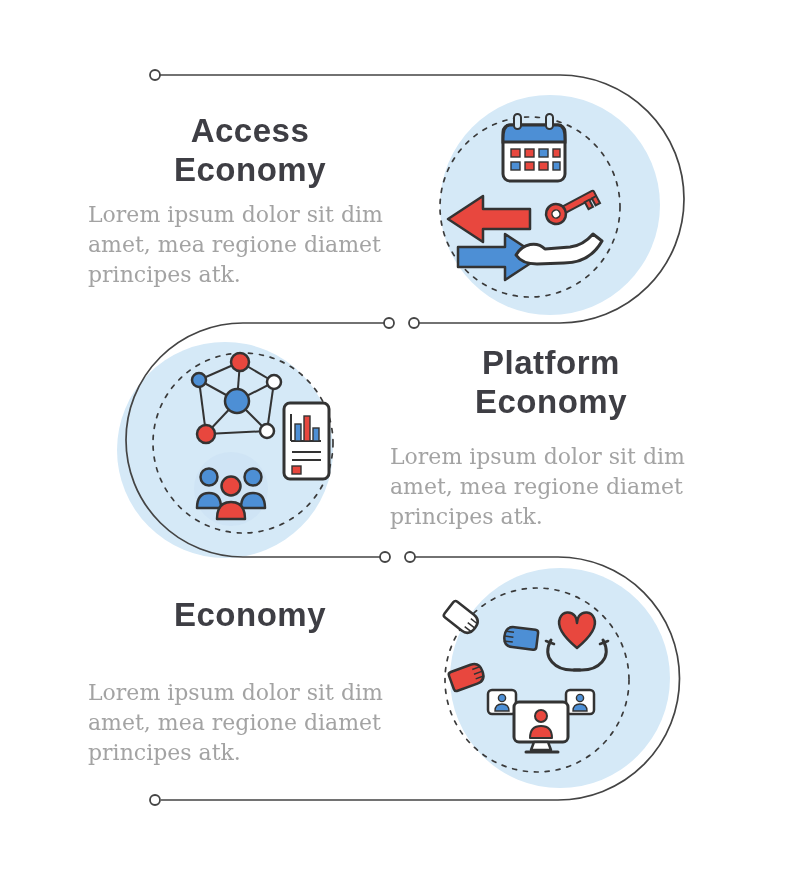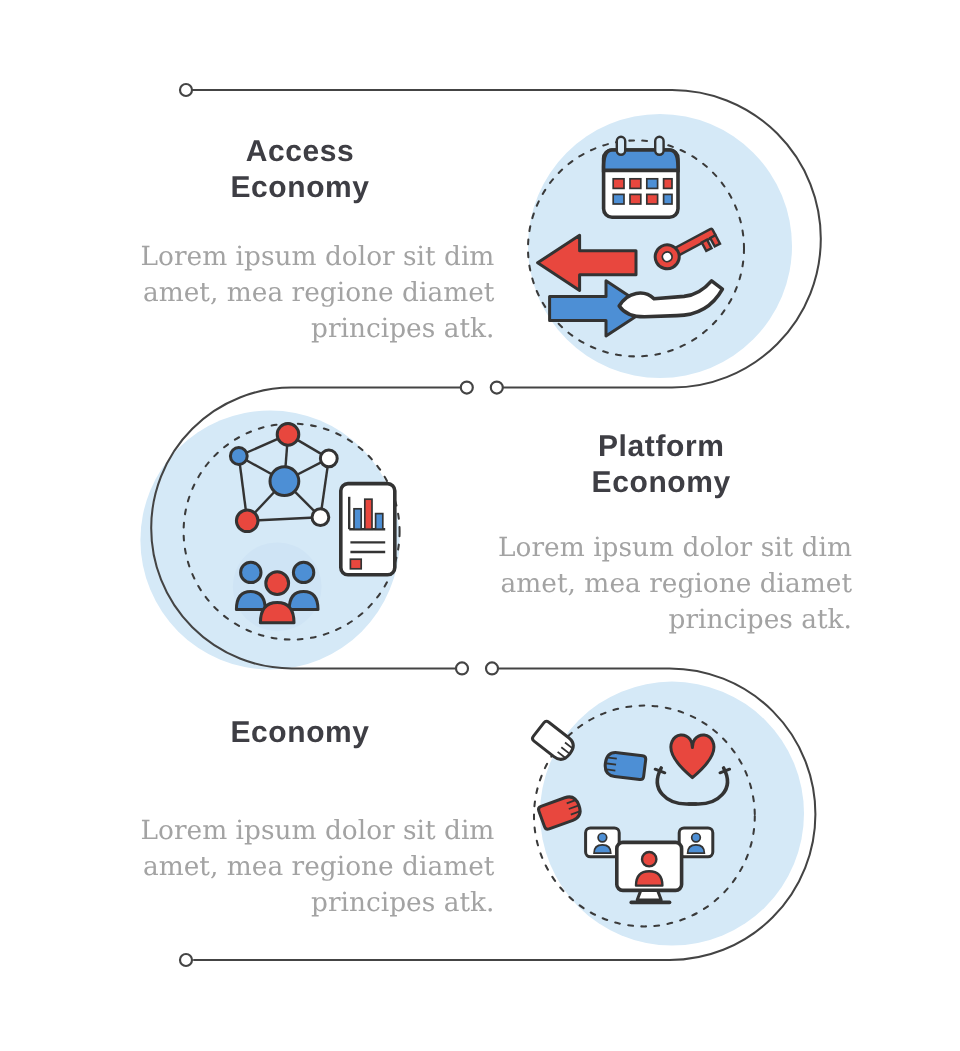--- a/index.html
+++ b/index.html
@@ -9,33 +9,33 @@
     height:876px;
     background:#ffffff;
     overflow:hidden;
     font-family:"Liberation Sans","DejaVu Sans",sans-serif;
   }
   #art{position:absolute;left:0;top:0;}
   .title{
     position:absolute;
     font-family:"Liberation Sans","DejaVu Sans",sans-serif;
     font-weight:700;
-    font-size:25px;
+    font-size:33px;
     line-height:1.18;
     color:#3e3e44;
     text-align:center;
     letter-spacing:0.5px;
   }
   .body-text{
     position:absolute;
     font-family:"DejaVu Serif","Liberation Serif",serif;
     font-size:22px;
     line-height:1.36;
     color:#a3a3a3;
-    text-align:right;
+    text-align:left;
   }
 </style>
 </head>
 <body>
 
 <div id="stage">
 
   <svg id="art" width="800" height="876" viewBox="0 0 800 876" xmlns="http://www.w3.org/2000/svg">
 
     <g>
@@ -193,21 +193,21 @@
   <div class="title" style="left:88px;top:112px;width:324px;">
     <div>Access</div>
     <div>Economy</div>
   </div>
   <div class="body-text" style="left:88px;top:200px;width:324px;">
     <div>Lorem ipsum dolor sit dim</div>
     <div>amet, mea regione diamet</div>
     <div>principes atk.</div>
   </div>
 
-  <div class="title" style="left:396px;top:358px;width:310px;">
+  <div class="title" style="left:396px;top:344px;width:310px;">
     <div>Platform</div>
     <div>Economy</div>
   </div>
   <div class="body-text" style="left:390px;top:442px;width:320px;">
     <div>Lorem ipsum dolor sit dim</div>
     <div>amet, mea regione diamet</div>
     <div>principes atk.</div>
   </div>
 
   <div class="title" style="left:70px;top:596px;width:360px;">

